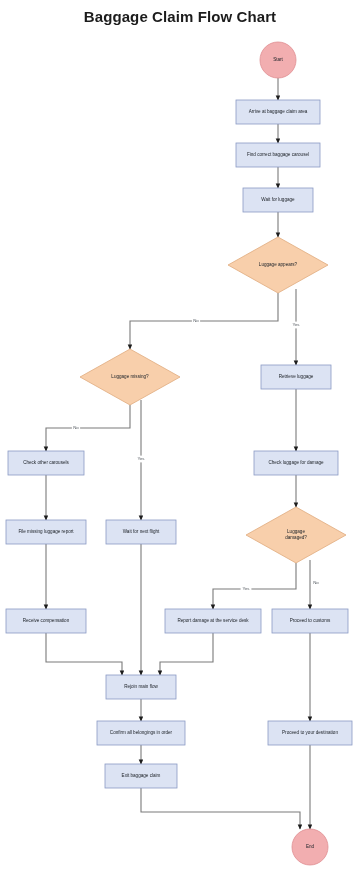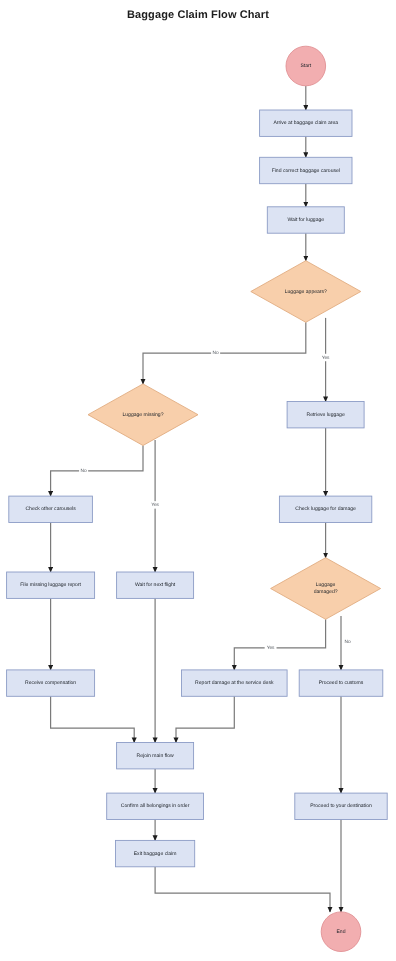--- a/index.html
+++ b/index.html
@@ -13,21 +13,21 @@
     font-family: "Liberation Sans", sans-serif;
     overflow: hidden;
     position: relative;
   }
   #chart-title {
     position: absolute;
     top: 8px;
     left: 0;
     width: 360px;
     text-align: center;
-    font-size: 10px;
+    font-size: 15px;
     font-weight: bold;
     color: #1c1c1c;
     letter-spacing: 0.1px;
   }
   #flow-svg {
     position: absolute;
     top: 0;
     left: 0;
     width: 360px;
     height: 874px;

